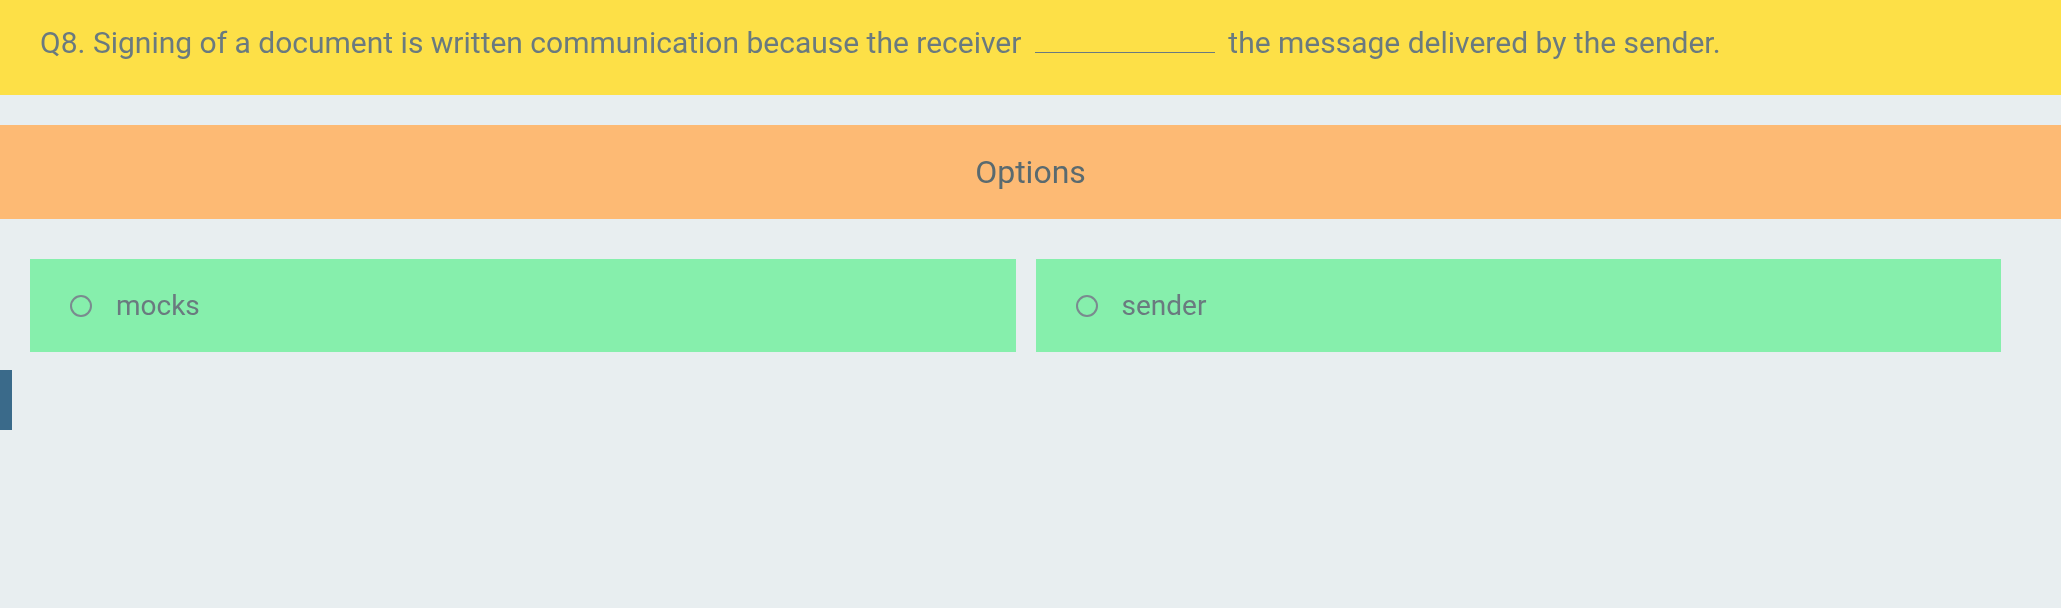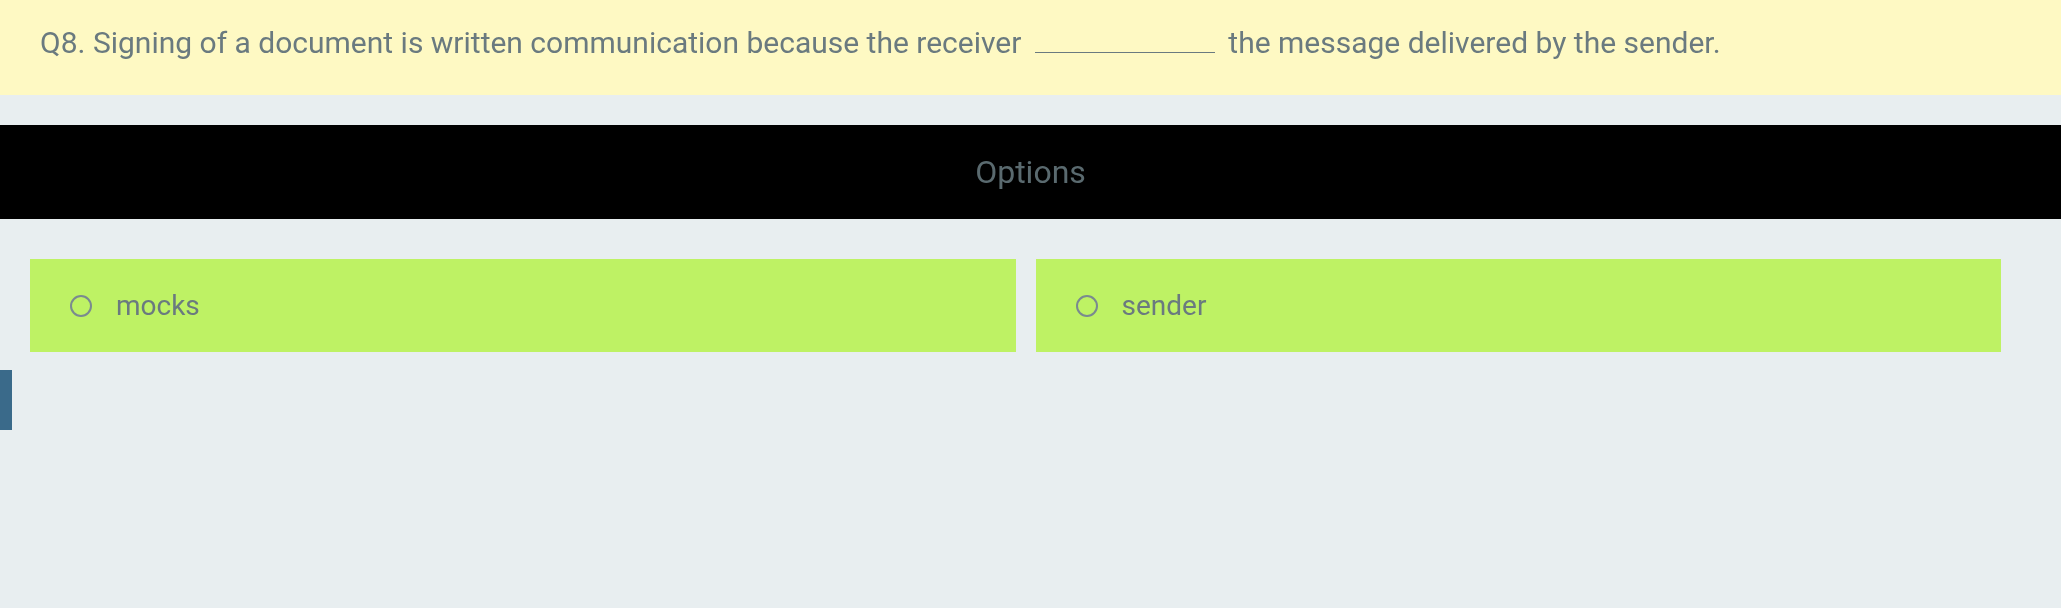--- a/index.html
+++ b/index.html
@@ -9,37 +9,37 @@
     }
     body {
       font-family: -apple-system, BlinkMacSystemFont, 'Segoe UI', Roboto, sans-serif;
       background: #e8eef0;
       width: 2061px;
       height: 608px;
       overflow: hidden;
     }
     .question-container {
       padding: 20px 40px 30px 40px;
-      background: #fef9c3;
+      background: #fde047;
     }
     .question-text {
       font-size: 30px;
       color: #6a7a7f;
       line-height: 1.5;
       font-weight: 400;
     }
     .blank {
       display: inline-block;
       border-bottom: 1.5px solid #6a7a7f;
       width: 180px;
       margin: 0 6px;
       vertical-align: baseline;
     }
     .options-header {
-      background: #000000;
+      background: #fdba74;
       padding: 28px 0;
       text-align: center;
       margin-top: 30px;
     }
     .options-title {
       font-size: 32px;
       color: #5a6a6f;
       font-weight: 400;
     }
     .options-grid {
@@ -47,21 +47,21 @@
       grid-template-columns: 1fr 1fr;
       gap: 0;
       margin-top: 40px;
       padding: 0 60px 0 30px;
     }
     .option-item {
       display: flex;
       align-items: center;
       padding: 30px 40px;
       cursor: pointer;
-      background: #bef264;
+      background: #86efac;
       margin-bottom: 30px;
       text-align: right;
     }
     .option-item:nth-child(2),
     .option-item:nth-child(4) {
       margin-left: 20px;
     }
     .radio-outer {
       width: 22px;
       height: 22px;

